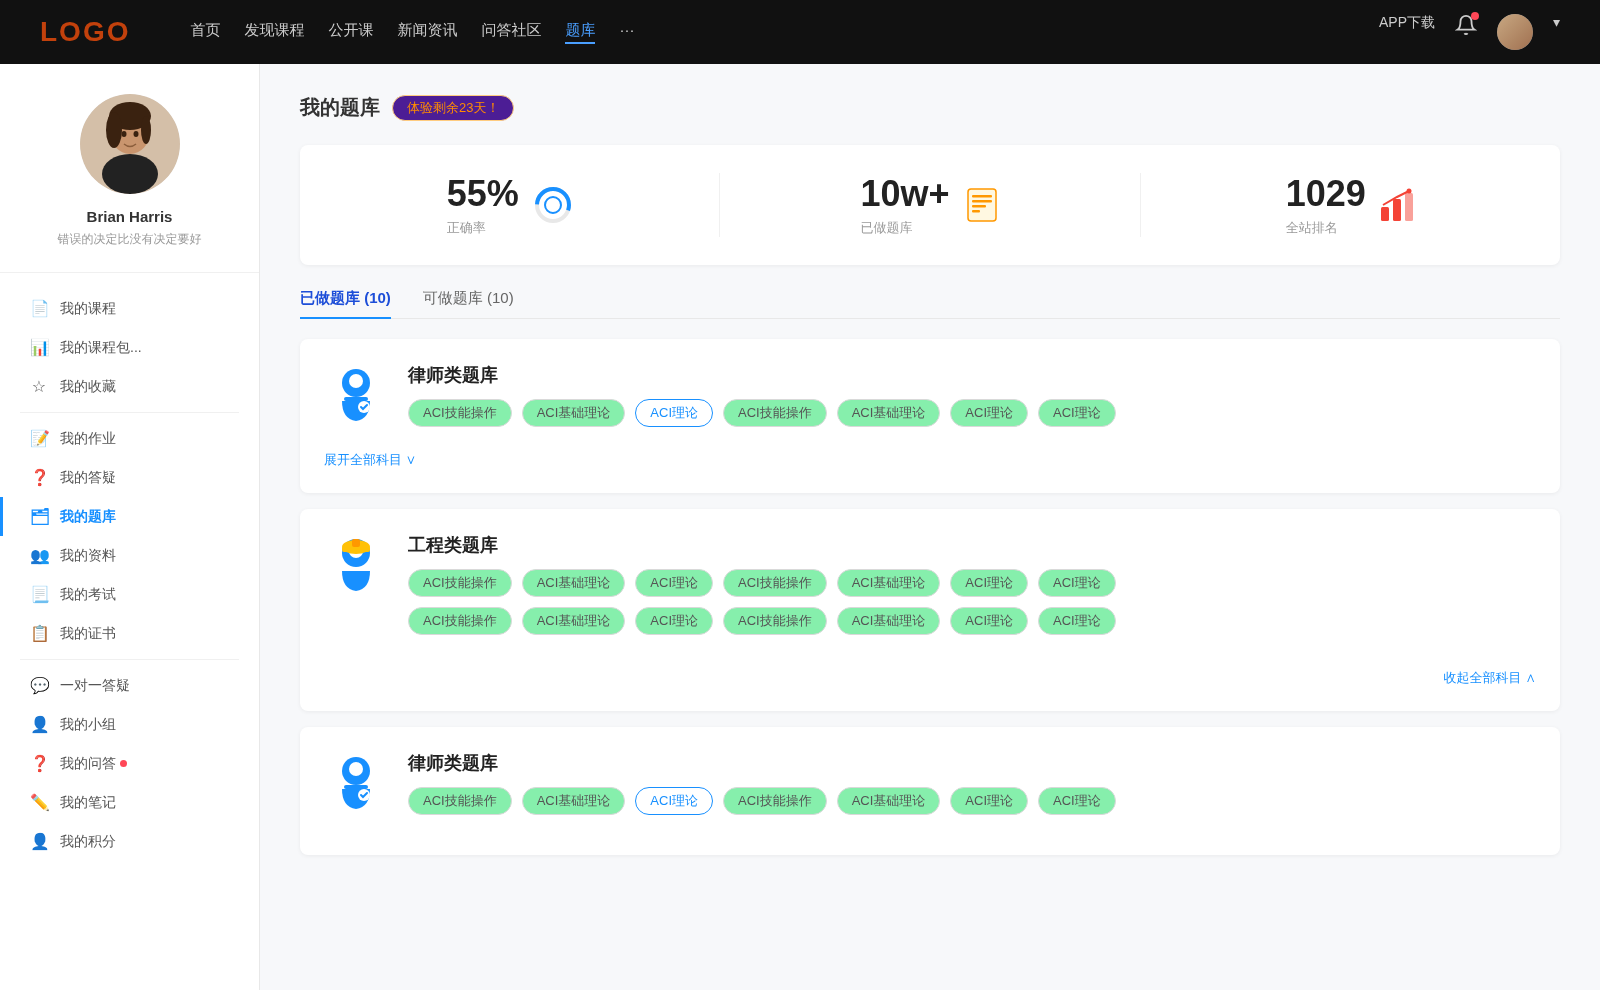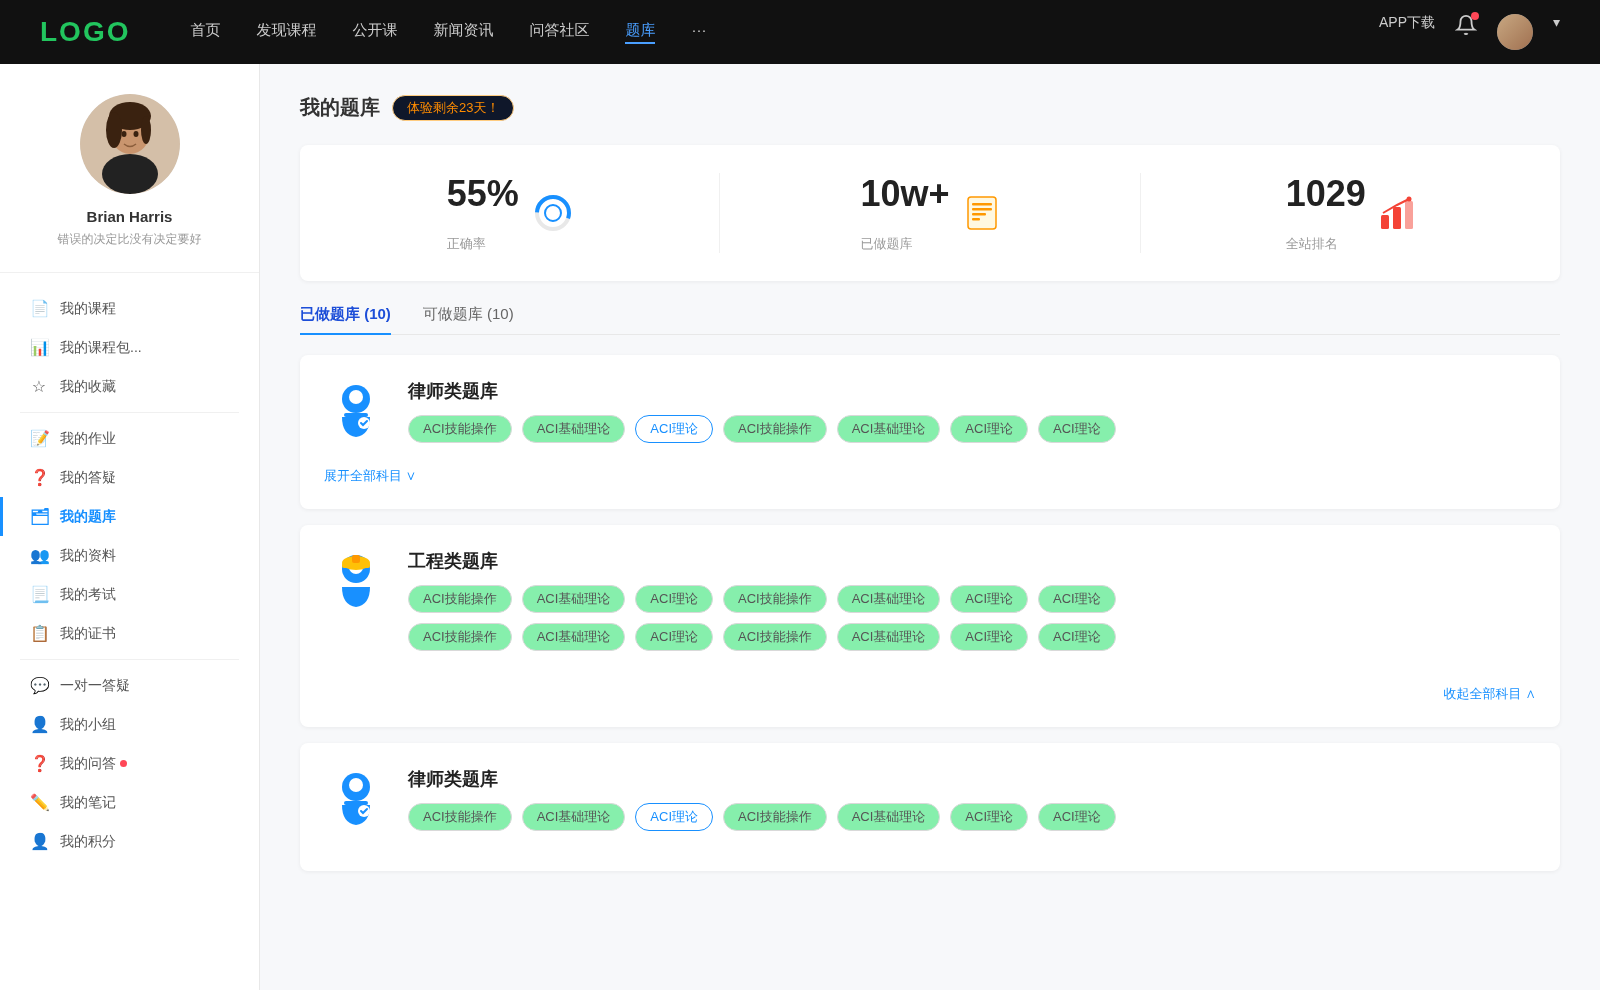--- a/index.html
+++ b/index.html
@@ -10,29 +10,29 @@
       background: #111;
       height: 64px;
       display: flex;
       align-items: center;
       padding: 0 40px;
       position: fixed;
       top: 0; left: 0; right: 0;
       z-index: 100;
     }
     .navbar-logo {
-      color: #22c55e;
+      color: #c2410c;
       font-size: 28px;
       font-weight: bold;
       letter-spacing: 2px;
       margin-right: 60px;
     }
     .navbar-nav {
       display: flex;
-      gap: 36px;
+      gap: 24px;
       flex: 1;
     }
     .navbar-nav a {
       color: #ccc;
       text-decoration: none;
       font-size: 15px;
       cursor: pointer;
     }
     .navbar-nav a.active {
       color: #4a9fff;
@@ -170,21 +170,21 @@
       align-items: center;
       gap: 12px;
       margin-bottom: 24px;
     }
     .page-title-text {
       font-size: 20px;
       font-weight: 600;
       color: #333;
     }
     .trial-badge {
-      background: #0f172a;
+      background: #4c1d95;
       color: #ff8c00;
       border: 1px solid #ffcc80;
       border-radius: 20px;
       padding: 3px 14px;
       font-size: 13px;
     }
 
     
     .stats-row {
       display: flex;
@@ -204,21 +204,21 @@
     }
     .stat-item:last-child { border-right: none; gap: 13px; }
     .stat-number {
       font-size: 36px;
       font-weight: 700;
       color: #222;
     }
     .stat-label {
       font-size: 13px;
       color: #999;
-      margin-top: 20px;
+      margin-top: 4px;
     }
 
     
     .tabs-row {
       display: flex;
       gap: 32px;
       margin-bottom: 20px;
       border-bottom: 1px solid #e8e8e8;
     }
     .tab-item {

